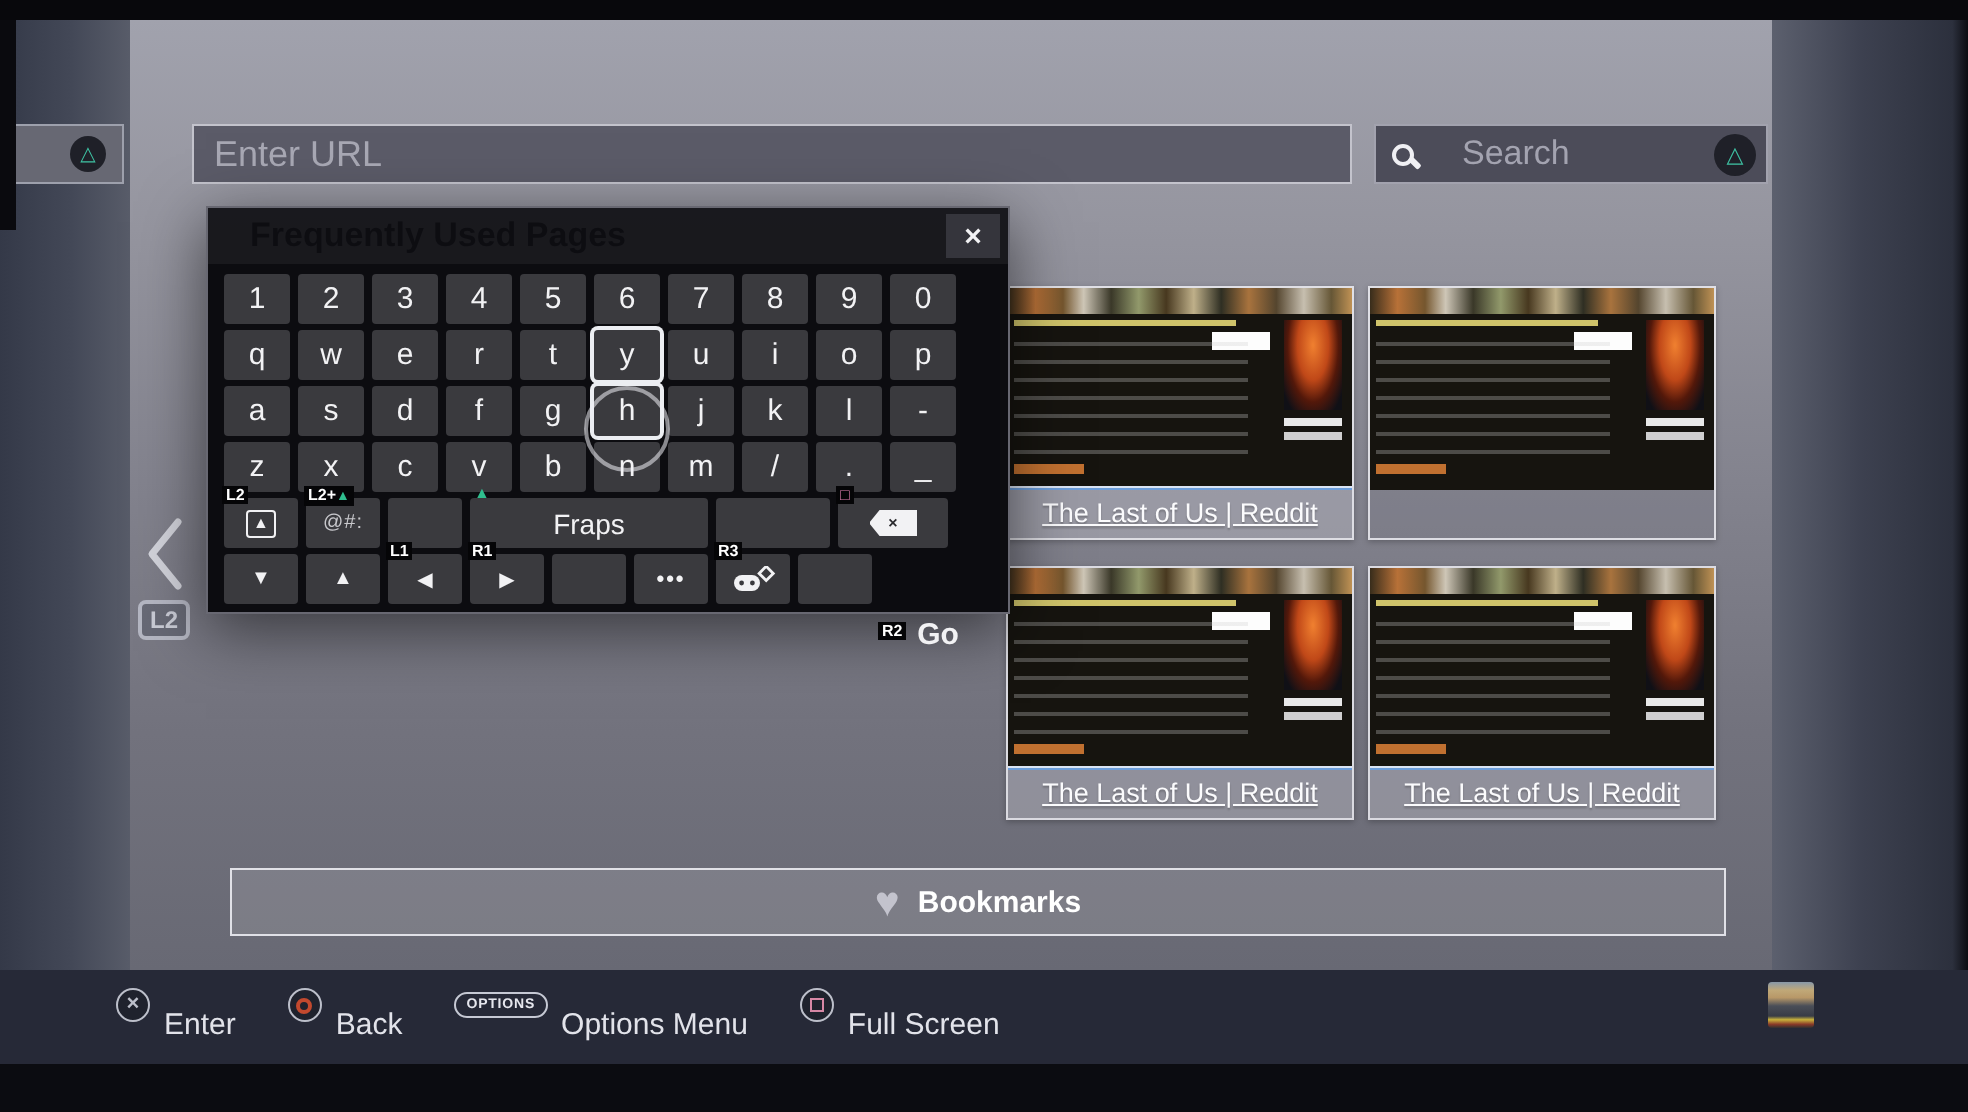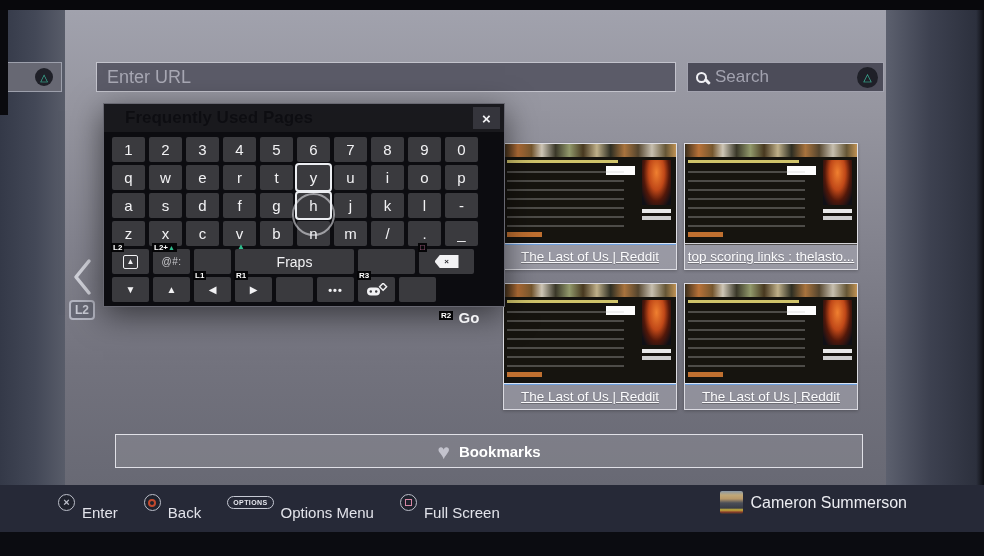--- a/index.html
+++ b/index.html
@@ -22,21 +22,21 @@
   
   .main-card  { position:absolute; left:65px; top:10px; width:821px; height:475px;
                 background:linear-gradient(180deg,#a1a2ad 0%,#95959f 22%,#82828d 50%,#72727d 75%,#686974 100%); }
 
   .url-bar    { position:absolute; left:31px; top:52px; width:580px; height:30px; background:#5b5b68;
                 border:1px solid #c3c3cc; display:flex; align-items:center; padding-left:10px; }
   .url-bar .ph{ color:#a8a8b4; font-size:18px; }
 
   .search-box { position:absolute; left:622px; top:52px; width:197px; height:30px; background:#4c4c59;
                 border:1px solid #a2a2ae; display:flex; align-items:center; }
-  .search-box .ph { color:#a3a3b0; font-size:17px; flex:1; }
+  .search-box .ph { color:#a3a3b0; font-size:17px; flex:1;margin-left:16px; }
   .mag { width:11px; height:11px; border:2.5px solid #f0f0f4; border-radius:50%; position:relative; margin:0 8px 0 8px; flex:none; }
   .mag::after { content:""; position:absolute; width:7px; height:2.5px; background:#f0f0f4; transform:rotate(45deg);
                 right:-6px; bottom:-2px; border-radius:1px; }
   .tri-circle { width:21px; height:21px; border-radius:50%; background:#1f2028; color:#3ec0a2;
                 display:flex; align-items:center; justify-content:center; font-size:11px; margin-right:5px; flex:none; }
   .tri-circle.small { width:18px; height:18px; font-size:10px; }
 
   .heading { position:absolute; left:60px; top:98px; font-size:17px; font-weight:bold; color:#34343e; opacity:.85; }
 
   
@@ -186,21 +186,20 @@
     </div>
 
     <div class="tile" style="left:619px;top:133px">
       <div class="th reddit">
         <i class="r-yellow"></i>
           <i class="r-search"></i>
         <i class="r-rows"></i>
           <i class="r-bars"></i>
         <i class="r-orange"></i>
       </div>
-      <div class="cap">top scoring links : thelasto...</div>
     </div>
 
 
 
     <div class="tile" style="left:438px;top:273px">
       <div class="th reddit">
         <i class="r-yellow"></i>
           <i class="r-search"></i>
         <i class="r-rows"></i>
           <i class="r-bars"></i>
@@ -377,18 +376,17 @@
       <span class="flabel">Options Menu</span>
     </div>
     <div class="fgroup">
       <span class="ps-btn">
           <span class="square-inner"></span>
         </span>
       <span class="flabel">Full Screen</span>
     </div>
     <div class="fuser">
       <span class="avatar"></span>
-      <span class="uname">Cameron Summerson</span>
     </div>
   </div>
 
   <div class="bottom-black"></div>
 </div>
 
 </body></html>

